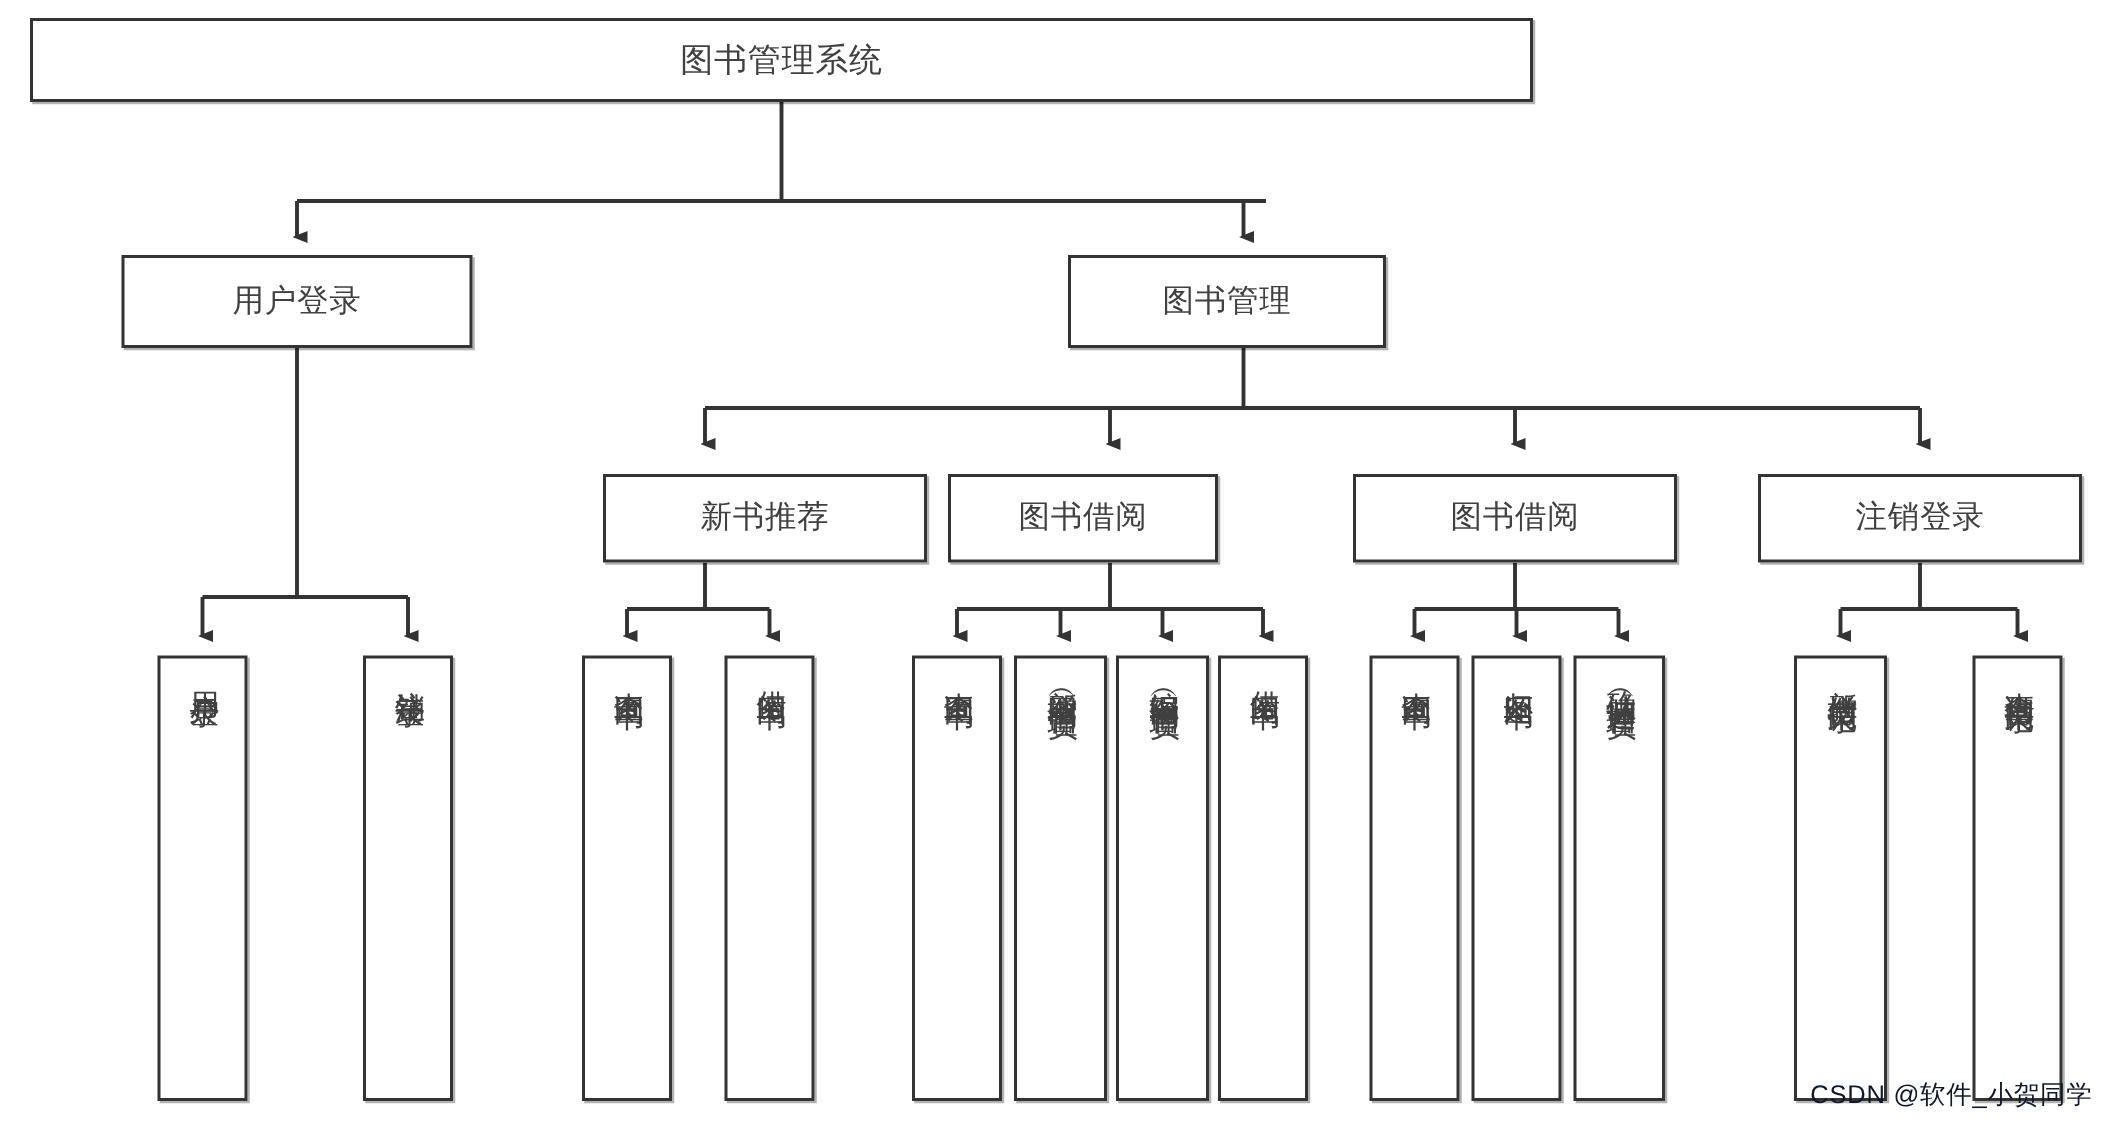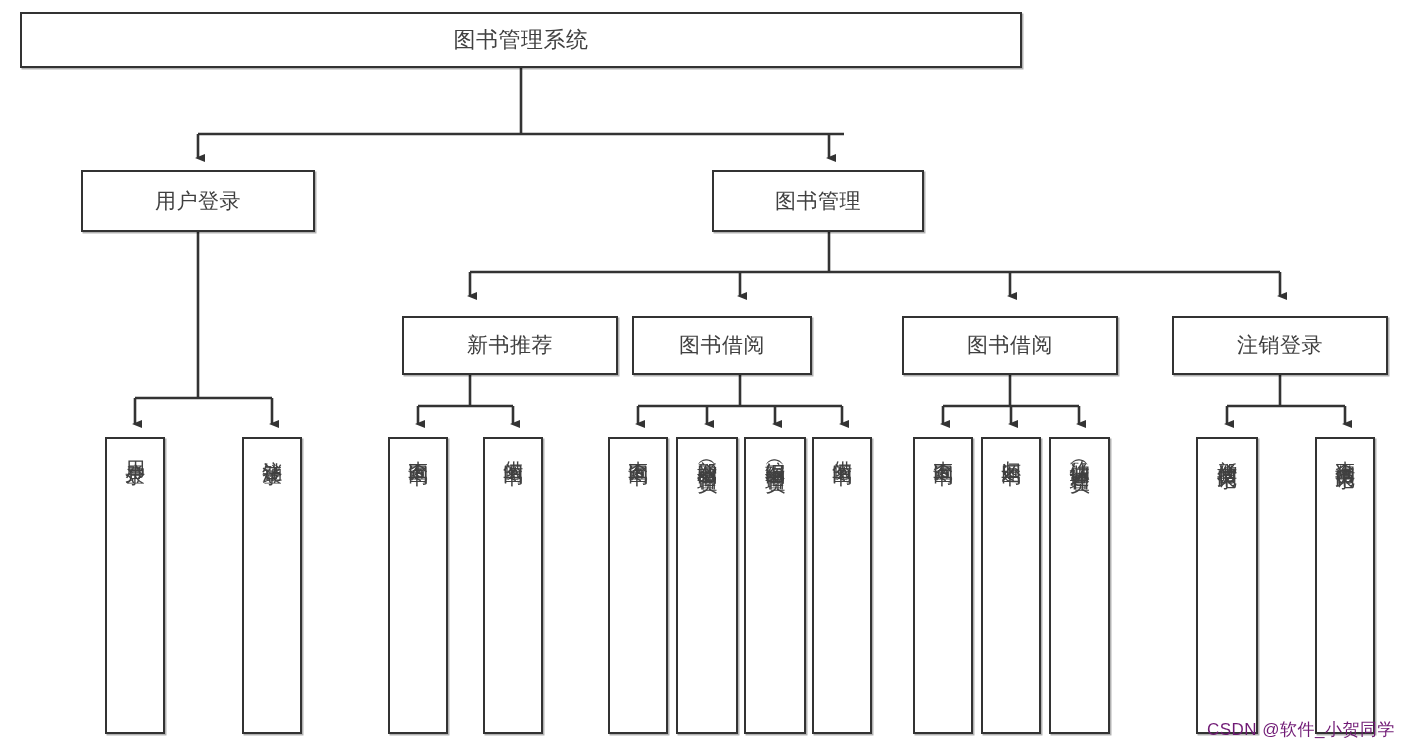--- a/index.html
+++ b/index.html
@@ -36,21 +36,21 @@
     font-size:20px;
     letter-spacing:2px;
     line-height:1.08;
     white-space:nowrap;
     margin:0 auto;
   }
   .watermark{
     position:absolute;
     right:10px;bottom:6px;
     font-size:17px;
-    color:#701a75;
+    color:#0f172a;
     letter-spacing:0.5px;
     white-space:nowrap;
     font-family:"Liberation Sans","DejaVu Sans",sans-serif;
   }
 </style>
 </head>
 <body>
 
 <div id="canvas">
 

